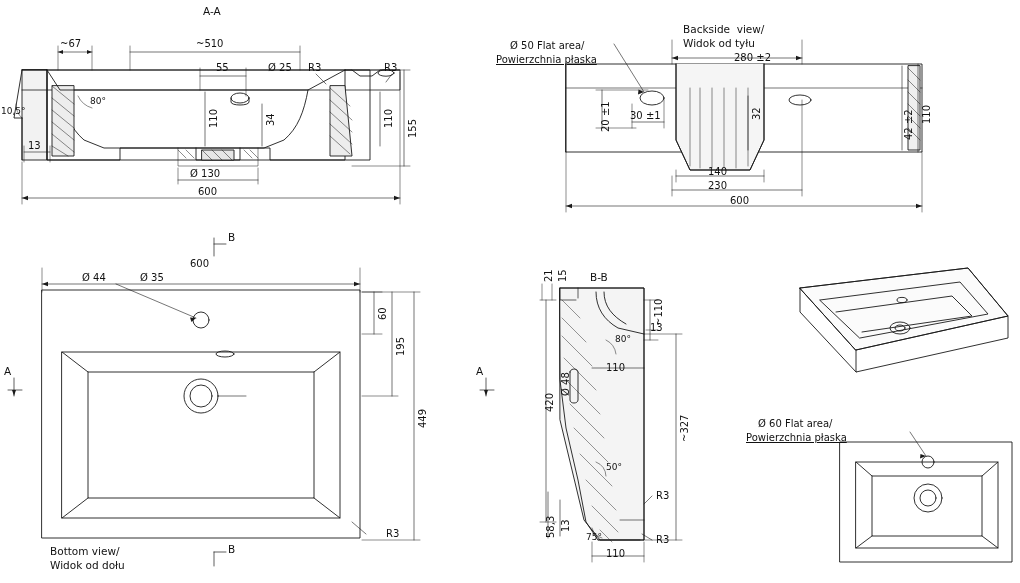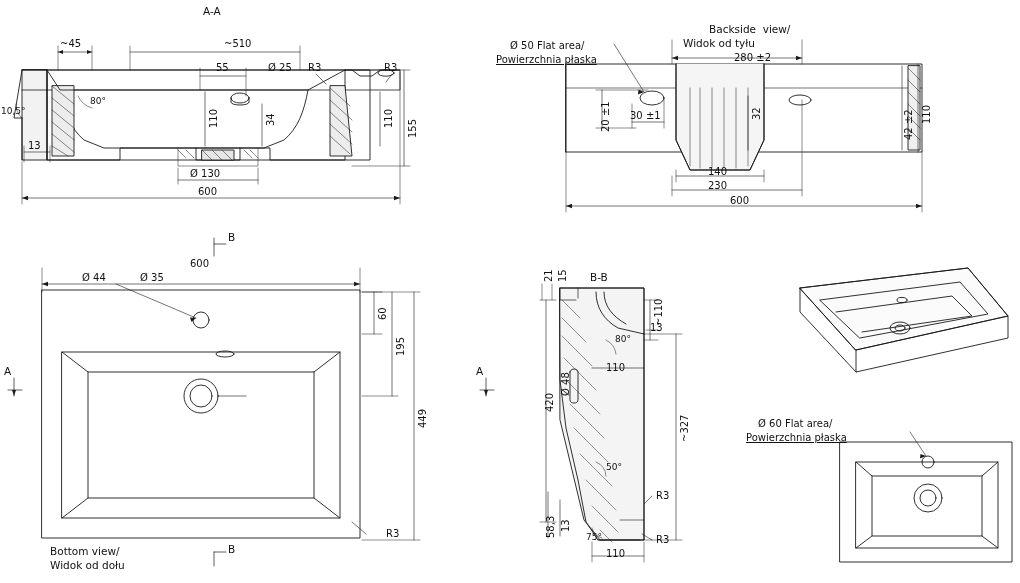--- a/index.html
+++ b/index.html
@@ -269,37 +269,37 @@
       <circle cx="928" cy="462" r="6"></circle>
       <path d="M910,432 L926,456" stroke-width="0.6"></path>
       <path d="M926,456 l-5.5,-2 -0.5,4.6 z" fill="#1a1a1a" stroke="none"></path>
     </g>
 
   </g>
 </svg>
 
 <div class="lbl b" style="left:203px;top:6px;">A-A</div>
 
-<div class="lbl" style="left:60px;top:38px;">~45</div>
-<div class="lbl" style="left:196px;top:38px;margin-left:28px;">~510</div>
+<div class="lbl" style="left:60px;top:38px;">~67</div>
+<div class="lbl" style="left:196px;top:38px;">~510</div>
 <div class="lbl" style="left:216px;top:62px;">55</div>
 <div class="lbl" style="left:268px;top:62px;">Ø 25</div>
 <div class="lbl" style="left:308px;top:62px;">R3</div>
 <div class="lbl" style="left:384px;top:62px;">R3</div>
 <div class="lbl rot" style="left:208px;top:128px;transform:rotate(-90deg);">110</div>
 <div class="lbl rot" style="left:265px;top:126px;transform:rotate(-90deg);">34</div>
 <div class="lbl rot" style="left:383px;top:128px;transform:rotate(-90deg);">110</div>
 <div class="lbl rot" style="left:407px;top:138px;transform:rotate(-90deg);">155</div>
 <div class="lbl" style="left:28px;top:140px;">13</div>
 <div class="lbl" style="left:190px;top:168px;">Ø 130</div>
 <div class="lbl" style="left:198px;top:186px;">600</div>
 <div class="lbl" style="left:1px;top:106px;font-size:9px;">10,5°</div>
 <div class="lbl" style="left:90px;top:96px;font-size:9px;">80°</div>
 
-<div class="lbl b" style="left:709px;top:24px;">Backside  view/</div>
+<div class="lbl b" style="left:683px;top:24px;">Backside  view/</div>
 <div class="lbl b" style="left:683px;top:38px;">Widok od tyłu</div>
 <div class="lbl" style="left:510px;top:40px;">Ø 50 Flat area/</div>
 <div class="lbl u" style="left:496px;top:54px;">Powierzchnia płaska</div>
 <div class="lbl" style="left:704px;top:52px;margin-left:30px;">280 ±2</div>
 <div class="lbl" style="left:630px;top:110px;">30 ±1</div>
 <div class="lbl rot" style="left:600px;top:132px;transform:rotate(-90deg);">20 ±1</div>
 <div class="lbl rot" style="left:751px;top:120px;transform:rotate(-90deg);">32</div>
 <div class="lbl rot" style="left:903px;top:140px;transform:rotate(-90deg);">42 ±2</div>
 <div class="lbl rot" style="left:921px;top:124px;transform:rotate(-90deg);">110</div>
 <div class="lbl" style="left:708px;top:166px;">140</div>

